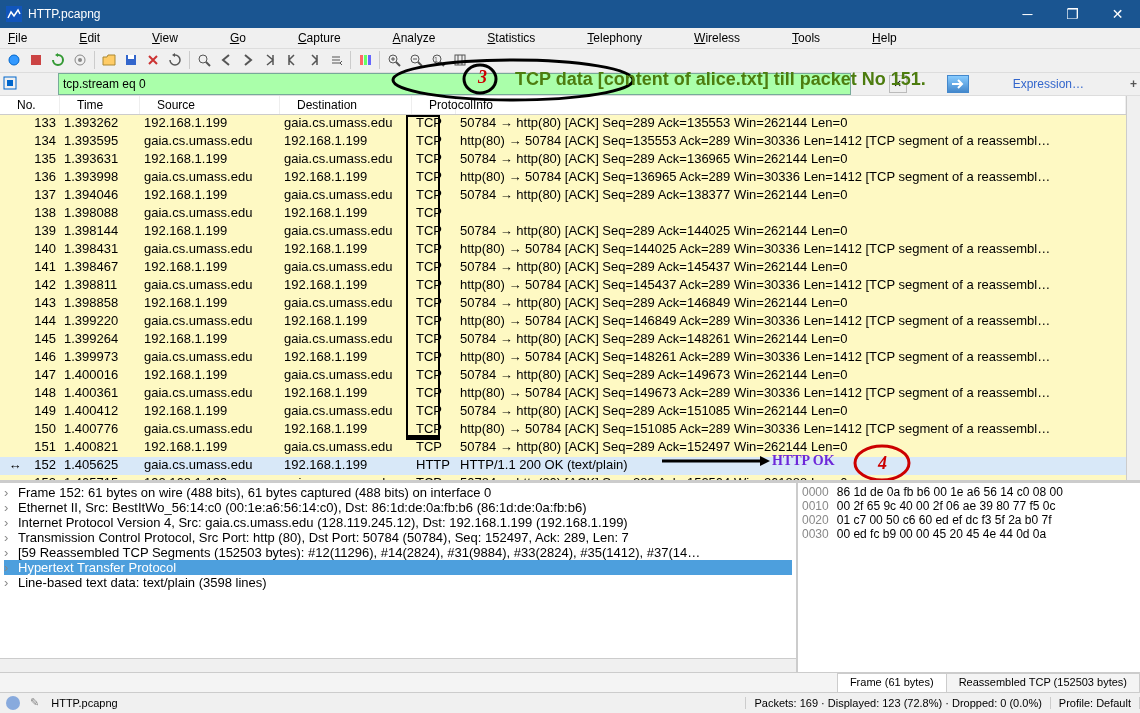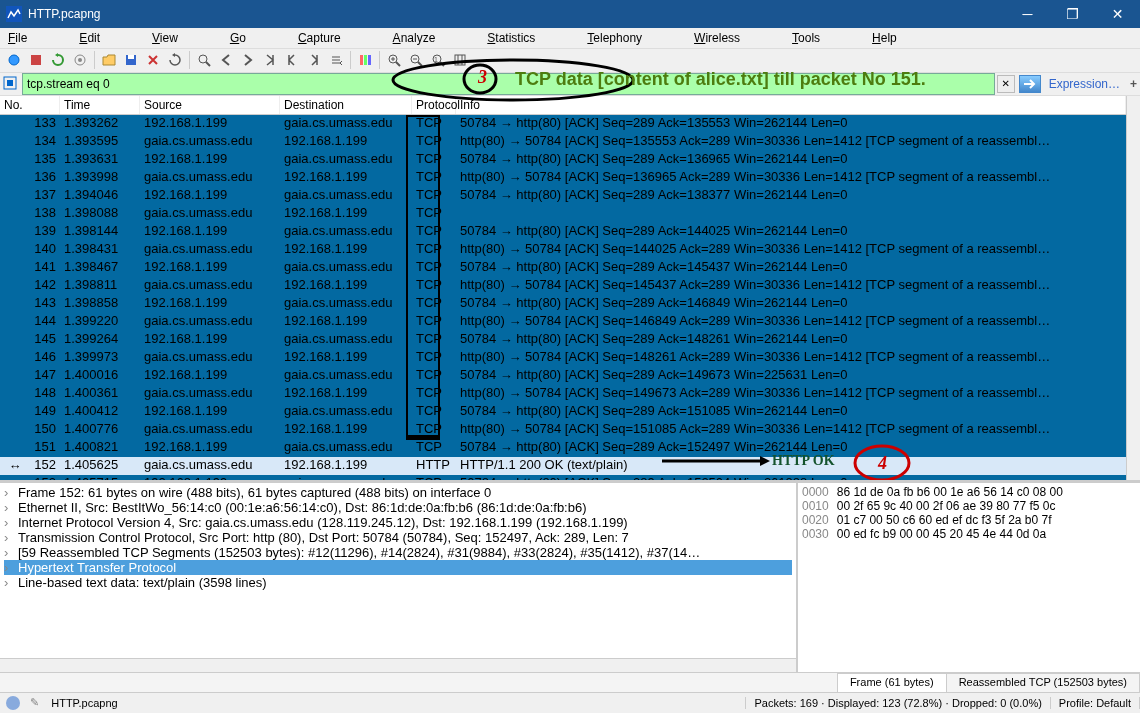--- a/index.html
+++ b/index.html
@@ -17,35 +17,35 @@
 .menubar { display: flex; height: 22px; align-items: center; border-bottom: 1px solid #ddd; background: #f0f0f0; gap: 36px; }
 .menubar .item { padding: 0 8px; font-size: 12px; text-decoration: underline; text-decoration-color: transparent; }
 .menubar .item::first-letter { text-decoration: underline; }
 
 
 .toolbar { display: flex; height: 24px; align-items: center; padding: 0 4px; gap: 2px; border-bottom: 1px solid #ddd; background: #f0f0f0; position: relative; }
 .toolbar .tb { width: 20px; height: 20px; display: flex; align-items: center; justify-content: center; border: 1px solid transparent; }
 .toolbar .sep { width: 1px; height: 18px; background: #ccc; margin: 0 2px; }
 
 
-.filterbar { display: flex; height: 24px; align-items: center; background: #f0f0f0; border-bottom: 1px solid #ddd; }
+.filterbar { display: flex; height: 24px; align-items: center; background: #f0f0f0; border-bottom: 1px solid #ddd; gap: 36px; }
 .filterbar .fb-icon { width: 18px; height: 18px; margin: 0 2px; }
 .filterbar input { flex: 1; height: 22px; background: #aaffaa; border: 1px solid #7a9; padding-left: 4px; font-family: inherit; font-size: 12px; }
 .filterbar .clear { width: 18px; height: 18px; background: #eee; border: 1px solid #bbb; margin: 0 2px; display:flex; align-items:center; justify-content:center; font-size:10px;}
 .filterbar .arrow { width: 22px; height: 18px; background: linear-gradient(#8cf,#48c); border: 1px solid #48c; margin: 0 2px; }
 .filterbar .expr { padding: 0 6px; color: #36c; }
 .filterbar .plus { width: 14px; padding:0 4px; color:#555; font-weight:bold;}
 
 
 .listwrap { flex: 1 1 auto; overflow: hidden; display: flex; flex-direction: column; border-bottom: 2px solid #ccc; }
 .cols { display: flex; background: #fff; border-bottom: 1px solid #ccc; height: 19px; font-size: 12px; }
-.cols .c { border-right: 1px solid #eee; padding-left: 4px; display:flex; align-items:center;}
+.cols .c { border-right: 1px solid #eee; padding-left: 17px; display:flex; align-items:center;}
 .rows { flex: 1; overflow-y: hidden; font-family: Consolas, monospace; font-size: 13px; position: relative;}
 .row { display: flex; height: 18px; white-space: nowrap; }
-.row.tcp { background: #0369a1; }
+.row.tcp { background: #fef9c3; }
 .row.http { background: #e5fde0; }
 .row.sel { background: #d8e8f8; }
 .row .c { padding-left: 4px; overflow: hidden; }
 .c.no { width: 60px; text-align: right; padding-right: 4px;}
 .c.time { width: 80px; }
 .c.src { width: 140px; }
 .c.dst { width: 132px; }
 .c.proto { width: 44px; }
 .c.info { flex: 1; }
 
@@ -76,21 +76,21 @@
 .status { height: 22px; display: flex; align-items: center; border-top: 1px solid #ccc; background: #f0f0f0; font-size: 11px; }
 .status .cell { padding: 0 8px; border-right: 1px solid #ccc; }
 .status .stretch { flex:1; }
 .status .s-icon { width:14px; height:14px; border-radius:50%; background:#8ad; margin-left:6px;}
 
 
 .annotation-ellipse-3-svg { position: absolute; top: -16px; left: 388px; width: 260px; height: 46px; pointer-events: none; z-index: 5;}
 .annotation-3 { position: absolute; top: -6px; left: 478px; color: #c00; font-weight: bold; font-size: 18px; z-index:6; font-family:"Times New Roman",serif; font-style:italic;}
 .annotation-datatext { position: absolute; top: -4px; left: 515px; font-weight: bold; font-size: 18px; color: #4d7c0f; z-index:6; font-family:Liberation Sans, sans-serif;}
 .annotation-arrow-4 { position: absolute; top: 339px; left: 662px; z-index:5; }
-.annotation-httpok { position: absolute; top: 338px; left: 772px; color: #14532d; font-weight: bold; font-size: 14px; z-index:6; font-family:"Times New Roman",serif;}
+.annotation-httpok { position: absolute; top: 338px; left: 772px; color: #6d28d9; font-weight: bold; font-size: 14px; z-index:6; font-family:"Times New Roman",serif;}
 .annotation-4-ellipse { position: absolute; top: 328px; left: 852px; z-index:5;}
 .annotation-4-num { position: absolute; top: 338px; left: 878px; color: #c00; font-weight: bold; font-size: 18px; z-index:6; font-family:"Times New Roman",serif; font-style:italic;}
 .proto-box { position:absolute; top:0; left:406px; width:34px; height:325px; border:2px solid #000; border-bottom:5px solid #000; pointer-events:none; z-index:3;}
 .annotation-hline { position: absolute; top:338px; left:0; width:30px; text-align:center; z-index:5; }
 
 svg { display:block; }
 </style>
 </head>
 <body>
 
@@ -405,21 +405,21 @@
             <div class="c dst">192.168.1.199</div>
             <div class="c proto">TCP</div>
             <div class="c info">http(80) → 50784 [ACK] Seq=148261 Ack=289 Win=30336 Len=1412 [TCP segment of a reassembl…</div>
           </div>
           <div class="row tcp">
             <div class="c no">147</div>
             <div class="c time">1.400016</div>
             <div class="c src">192.168.1.199</div>
             <div class="c dst">gaia.cs.umass.edu</div>
             <div class="c proto">TCP</div>
-            <div class="c info">50784 → http(80) [ACK] Seq=289 Ack=149673 Win=225631 Len=0</div>
+            <div class="c info">50784 → http(80) [ACK] Seq=289 Ack=149673 Win=262144 Len=0</div>
           </div>
           <div class="row tcp">
             <div class="c no">148</div>
             <div class="c time">1.400361</div>
             <div class="c src">gaia.cs.umass.edu</div>
             <div class="c dst">192.168.1.199</div>
             <div class="c proto">TCP</div>
             <div class="c info">http(80) → 50784 [ACK] Seq=149673 Ack=289 Win=30336 Len=1412 [TCP segment of a reassembl…</div>
           </div>
           <div class="row tcp">

